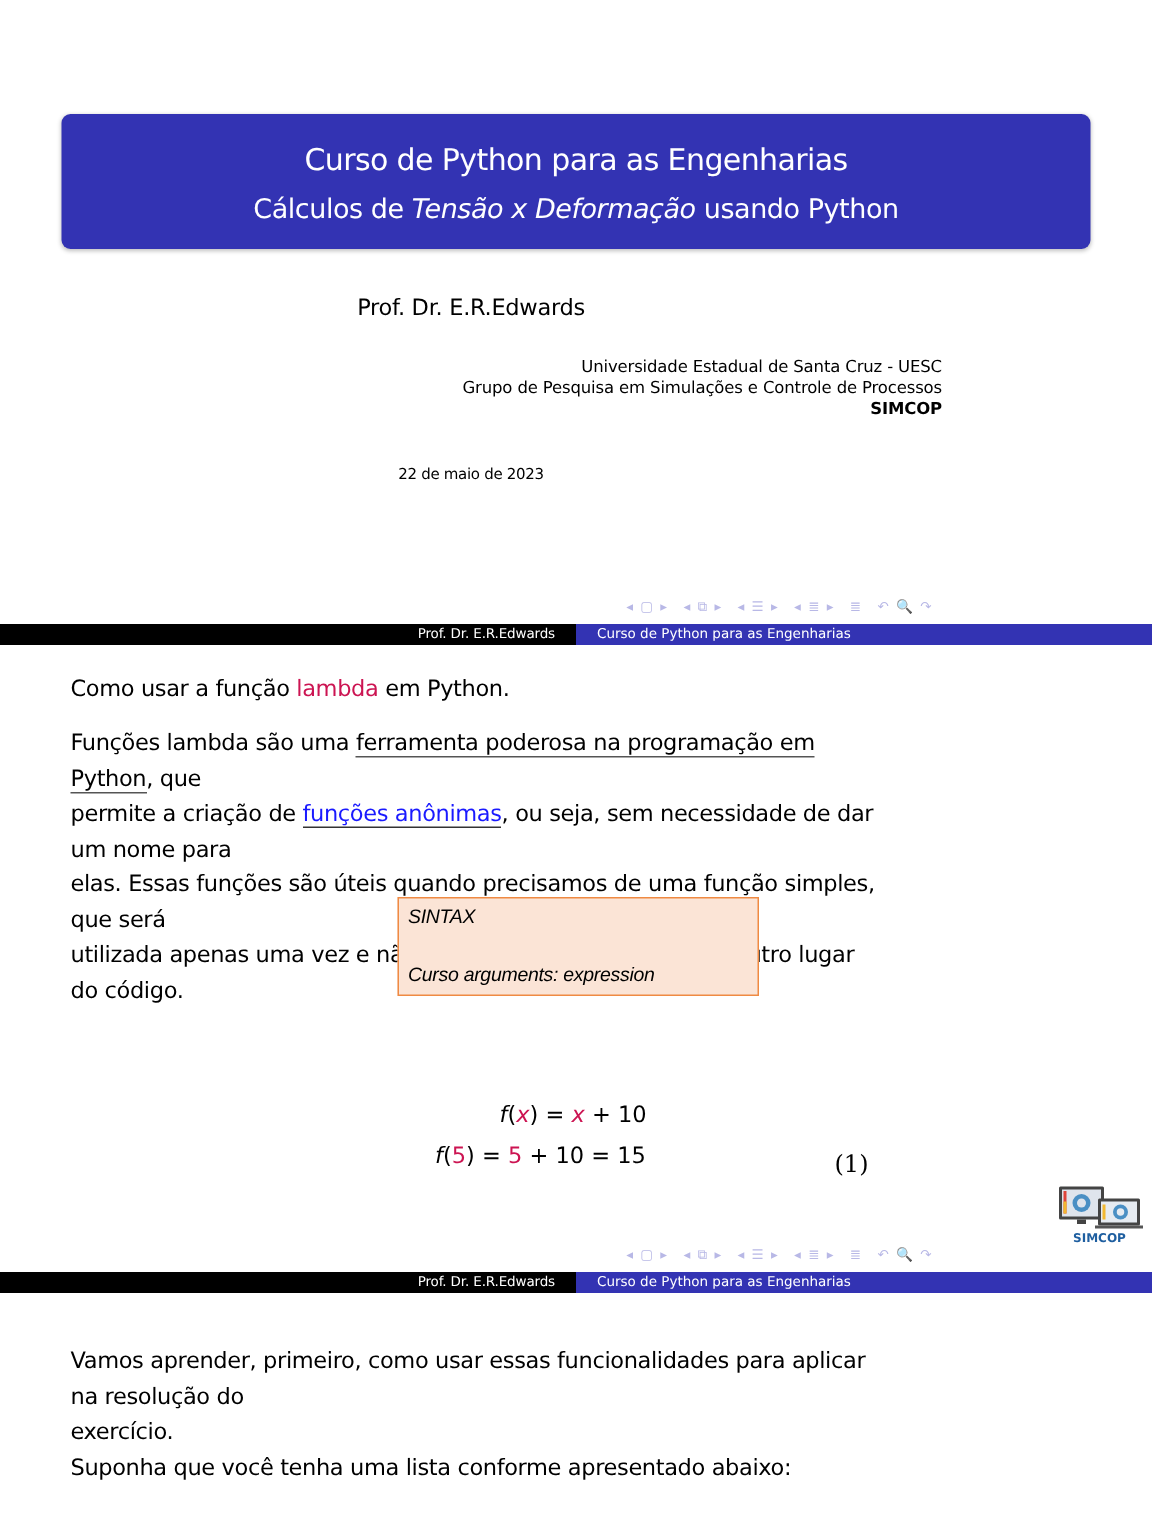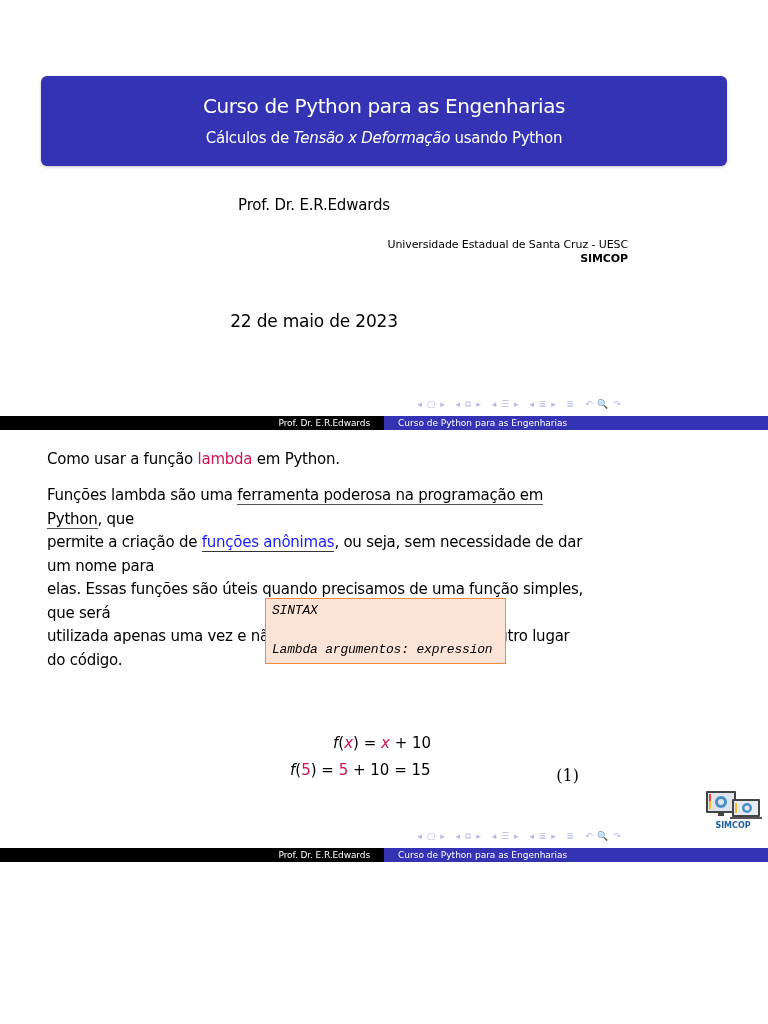--- a/index.html
+++ b/index.html
@@ -11,47 +11,47 @@
   #slide2 { top: 432px; height: 432px; }
   #slide3 { top: 864px; height: 160px; }
 
   .title-banner {
     position: absolute; left: 41px; top: 76px; width: 686px; height: 90px;
     background: #3333b3; border-radius: 6px;
     box-shadow: 0 1px 3px rgba(0,0,0,0.25);
     color: #fff; text-align: center;
   }
   .title-main { position: absolute; top: 18px; left: 0; right: 0; font-size: 20px; font-family: "DejaVu Sans", sans-serif; font-weight: normal; letter-spacing: -0.4px; }
-  .title-sub { position: absolute; top: 53px; left: 0; right: 0; font-size: 15px; letter-spacing: -0.3px; }
+  .title-sub { position: absolute; top: 53px; left: 0; right: 0; font-size: 18px; letter-spacing: -0.3px; }
   .title-sub em { font-style: italic; }
 
   .author { position: absolute; top: 196px; left: 0; right: 0; text-align: center; font-size: 15px; letter-spacing: -0.2px; }
   .inst { position: absolute; top: 238px; left: 0; right: 0; text-align: right; font-size: 11px; line-height: 14px; letter-spacing: -0.1px; }
   .inst .bold { font-weight: bold; }
-  .date { position: absolute; top: 311px; left: 0; right: 0; text-align: center; font-size: 17px; letter-spacing: -0.2px; }
+  .date { position: absolute; top: 311px; left: 0; right: 0; text-align: center; font-size: 10px; letter-spacing: -0.2px; }
 
   .navsyms {
     position: absolute; right: 6px; font-size: 9px; color: #b8b8e6; letter-spacing: 1px; white-space: nowrap;
   }
   .navsyms span { margin-left: 6px; cursor: pointer; }
 
   .footer { position: absolute; left: 0; width: 768px; height: 14px; display: flex; font-size: 9px; line-height: 14px; }
   .footer .f-author { width: 384px; background: #000; color: #fff; text-align: right; padding-right: 14px; letter-spacing: -0.1px; }
   .footer .f-title { flex: 1; background: #3333b3; color: #fff; padding-left: 14px; position: relative; }
   .footer .f-page { position: absolute; right: 14px; top: 0; margin-top: 14px; }
 
   .body-text { position: absolute; left: 47px; right: 40px; font-size: 15px; line-height: 23.5px; letter-spacing: -0.25px; }
   .red { color: #cc1452; }
   .blue-link { color: #1a1aff; border-bottom: 1px solid #333; }
   .ul { border-bottom: 1.3px solid #555; }
 
   .syntax-box {
     position: absolute; left: 265px; top: 166px; width: 241px; height: 66px;
     background: #fbe4d6; border: 1.5px solid #ef8a43;
-    font-family: Liberation Mono, monospace; font-style: italic; font-size: 13px;
+    font-family: Liberation Sans, sans-serif; font-style: italic; font-size: 13px;
     padding: 4px 24px; letter-spacing: -0.2px;
   }
   .syntax-box .l1 { position: absolute; top: 4px; left: 6px; }
   .syntax-box .l2 { position: absolute; top: 43px; left: 6px; }
 
   .math { position: absolute; font-family: "DejaVu Sans", sans-serif; font-size: 15px; white-space: nowrap; margin-top: 24px; }
   .math i { font-style: italic; }
   .eqnum { position: absolute; right: 49px; top: 334px; font-family: "DejaVu Serif", serif; font-size: 16px; }
 
   .simcop-logo { position: absolute; left: 704px; top: 358px; width: 58px; height: 40px; }
@@ -64,20 +64,21 @@
     <div class="title-main">Curso de Python para as Engenharias</div>
     <div class="title-sub">
       <span>Cálculos de </span><em>Tensão</em><em> x </em><em>Deformação</em><span> usando Python</span>
     </div>
   </div>
 
   <div class="author">Prof.  Dr.  E.R.Edwards</div>
 
   <div class="inst">
     <div>Universidade Estadual de Santa Cruz - UESC</div>
+    <div>Grupo de Pesquisa em Simulações e Controle de Processos</div>
     <div class="bold">SIMCOP</div>
   </div>
 
   <div class="date">22 de maio de 2023</div>
 
   <div class="navsyms" style="top:399px;">
     <span>◂ ▢ ▸</span>
     <span>◂ ⧉ ▸</span>
     <span>◂ ☰ ▸</span>
     <span>◂ ≣ ▸</span>
@@ -105,21 +106,21 @@
     </div>
     <div>
       <span>permite a criação de </span><span class="blue-link">funções anônimas</span><span>, ou seja, sem necessidade de dar um nome para</span>
     </div>
     <div>elas.  Essas funções são úteis quando precisamos de uma função simples, que será</div>
     <div>utilizada apenas uma vez e não precisará ser reutilizada em outro lugar do código.</div>
   </div>
 
   <div class="syntax-box">
     <div class="l1">SINTAX</div>
-    <div class="l2">Lambda argumentos: expression</div>
+    <div class="l2">Curso arguments: expression</div>
   </div>
 
   <div class="math" style="left:333px; top:278px;">
     <i>f</i><span>(</span><i class="red">x</i><span>) = </span><i class="red">x</i><span> + 10</span>
   </div>
   <div class="math" style="left:290px; top:305px;text-align:right;">
     <i>f</i><span>(</span><span class="red">5</span><span>) = </span><span class="red">5</span><span> + 10 = 15</span>
   </div>
   <div class="eqnum">(1)</div>
 
@@ -153,16 +154,21 @@
   <div class="footer" style="top:416px;">
     <div class="f-author">Prof.  Dr.  E.R.Edwards</div>
     <div class="f-title">
       <span>Curso de Python para as Engenharias</span>
       <span class="f-page">4 / 16</span>
     </div>
   </div>
 </div>
 
 <div class="slide" id="slide3">
+  <div class="body-text" style="top:32px;">
+    <div>Vamos aprender, primeiro, como usar essas funcionalidades para aplicar na resolução do</div>
+    <div>exercício.</div>
+    <div>Suponha que você tenha uma lista conforme apresentado abaixo:</div>
+  </div>
   <div class="math red" style="left:275px; top:143px;">
     <i>Lista</i><span> 1 = [1, 4, 9, 16, 25]</span>
   </div>
 </div>
 
 </body></html>

